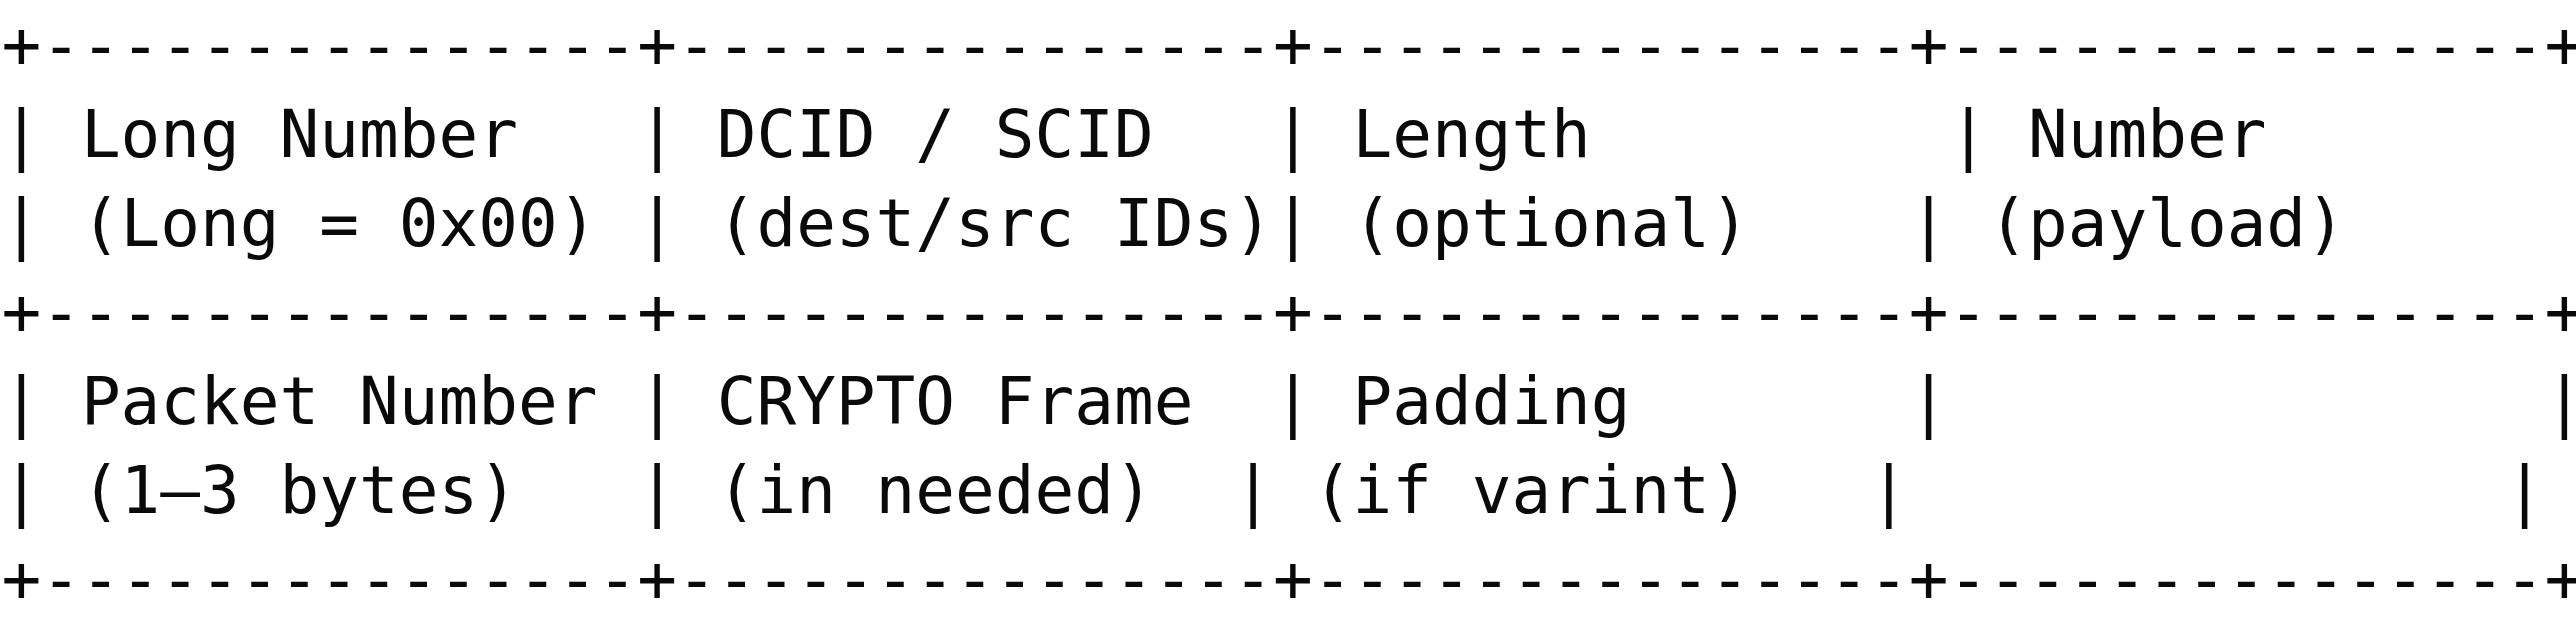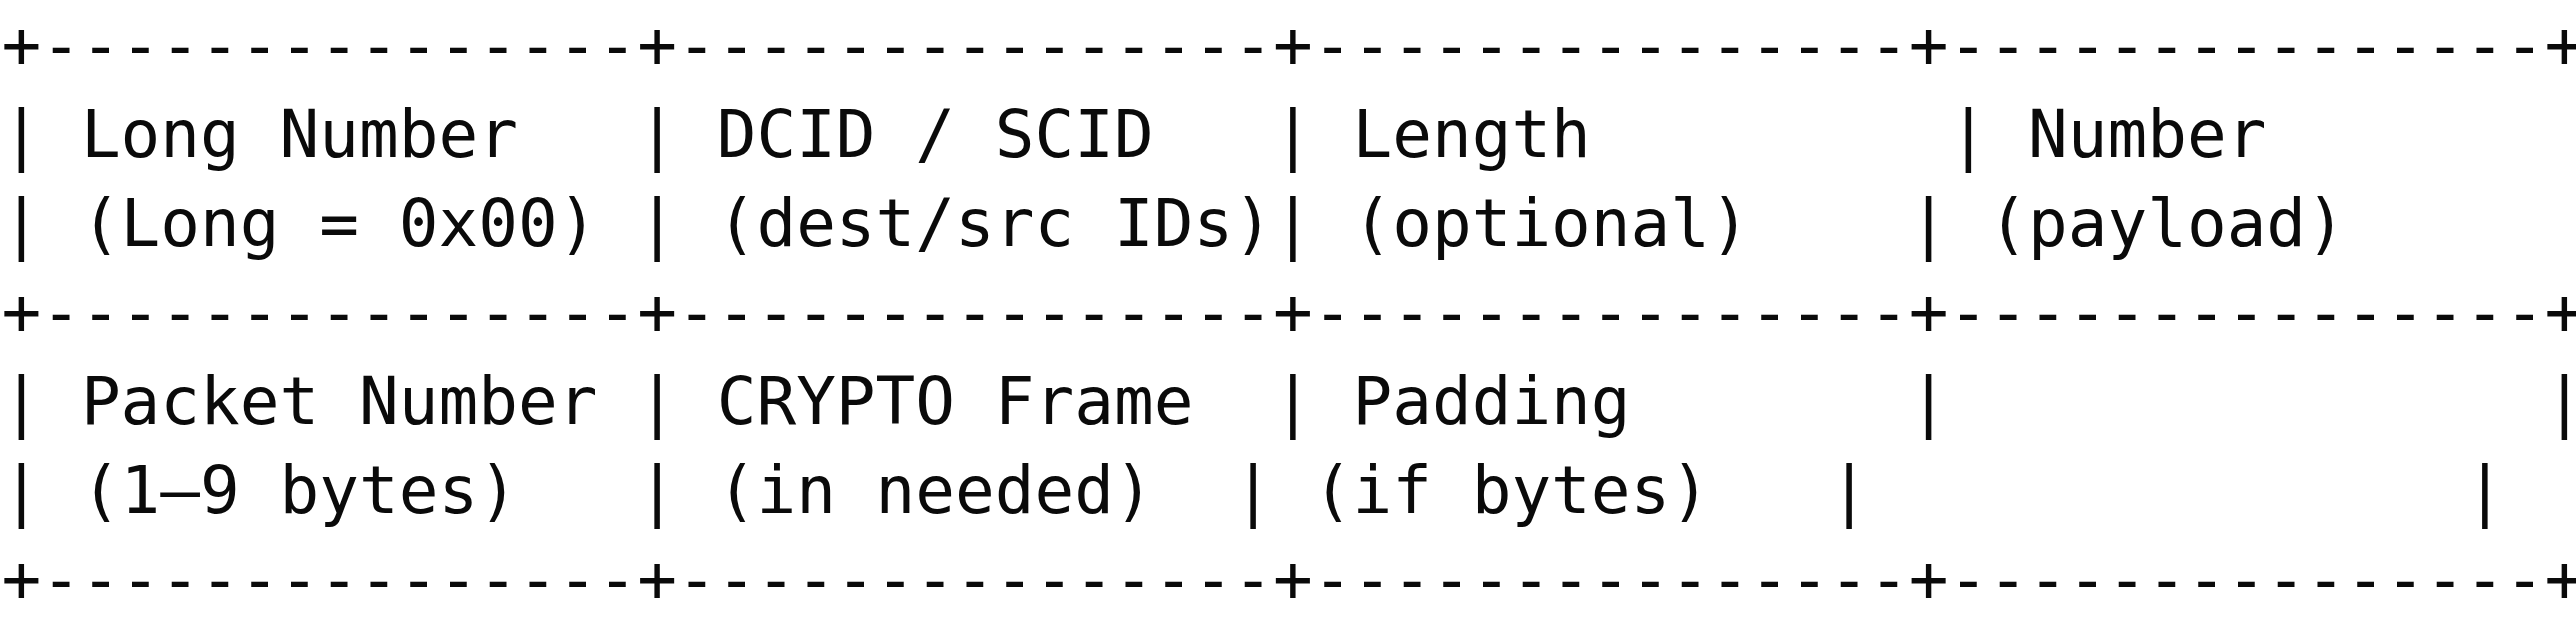--- a/index.html
+++ b/index.html
@@ -21,16 +21,16 @@
   pre.ascii-diagram span { color: inherit; }
 </style>
 </head>
 <body style="background: rgb(255, 255, 255);">
 
 <pre class="ascii-diagram" id="ascii-diagram" style="color: rgb(10, 10, 10);"><span>+---------------+---------------+---------------+---------------+</span>
 <span>|</span><span> Long Number   </span><span>|</span><span> DCID / SCID   </span><span>|</span><span> Length         </span><span>|</span><span> Number        </span><span>|</span>
 <span>|</span><span> (Long = 0x00) </span><span>|</span><span> (dest/src IDs)</span><span>|</span><span> (optional)    </span><span>|</span><span> (payload)      </span><span>|</span>
 <span>+---------------+---------------+---------------+---------------+</span>
 <span>|</span><span> Packet Number </span><span>|</span><span> CRYPTO Frame  </span><span>|</span><span> Padding       </span><span>|</span><span>               </span><span>|</span>
-<span>|</span><span> (1–9 bytes)   </span><span>|</span><span> (in needed)  </span><span>|</span><span> (if bytes)   </span><span>|</span><span>               </span><span>|</span>
+<span>|</span><span> (1–3 bytes)   </span><span>|</span><span> (in needed)  </span><span>|</span><span> (if varint)   </span><span>|</span><span>               </span><span>|</span>
 <span>+---------------+---------------+---------------+---------------+</span>
 </pre>
 
 
 </body></html>

